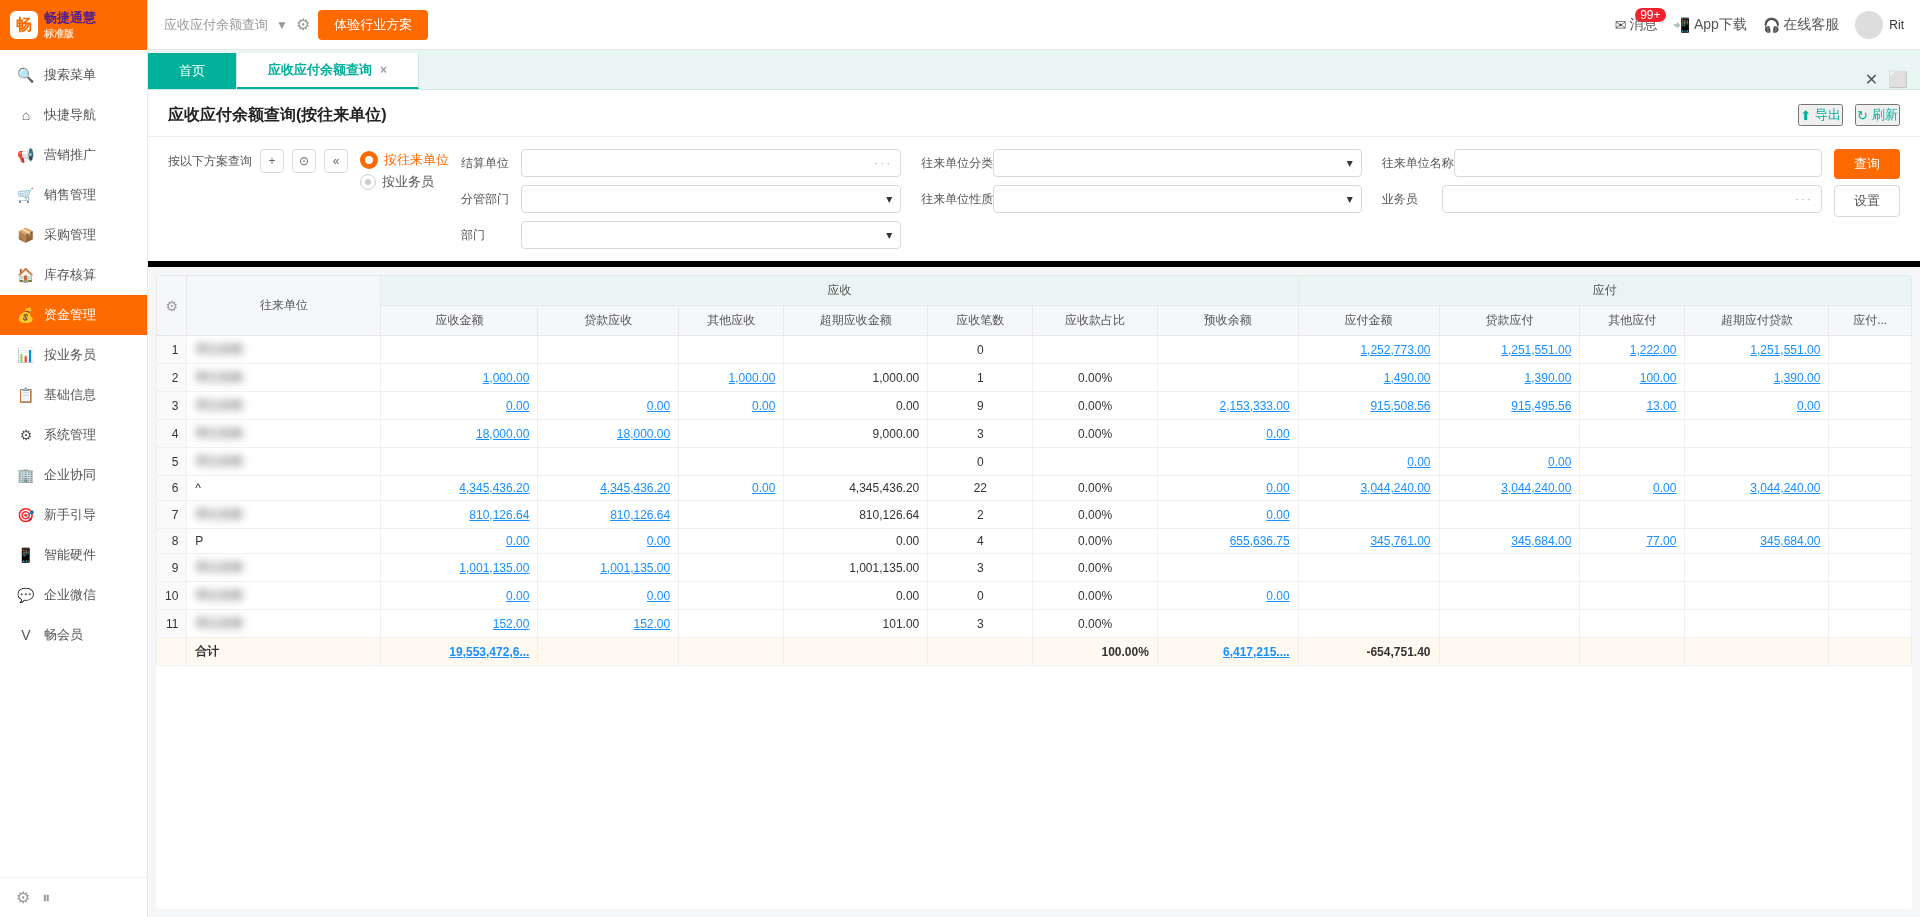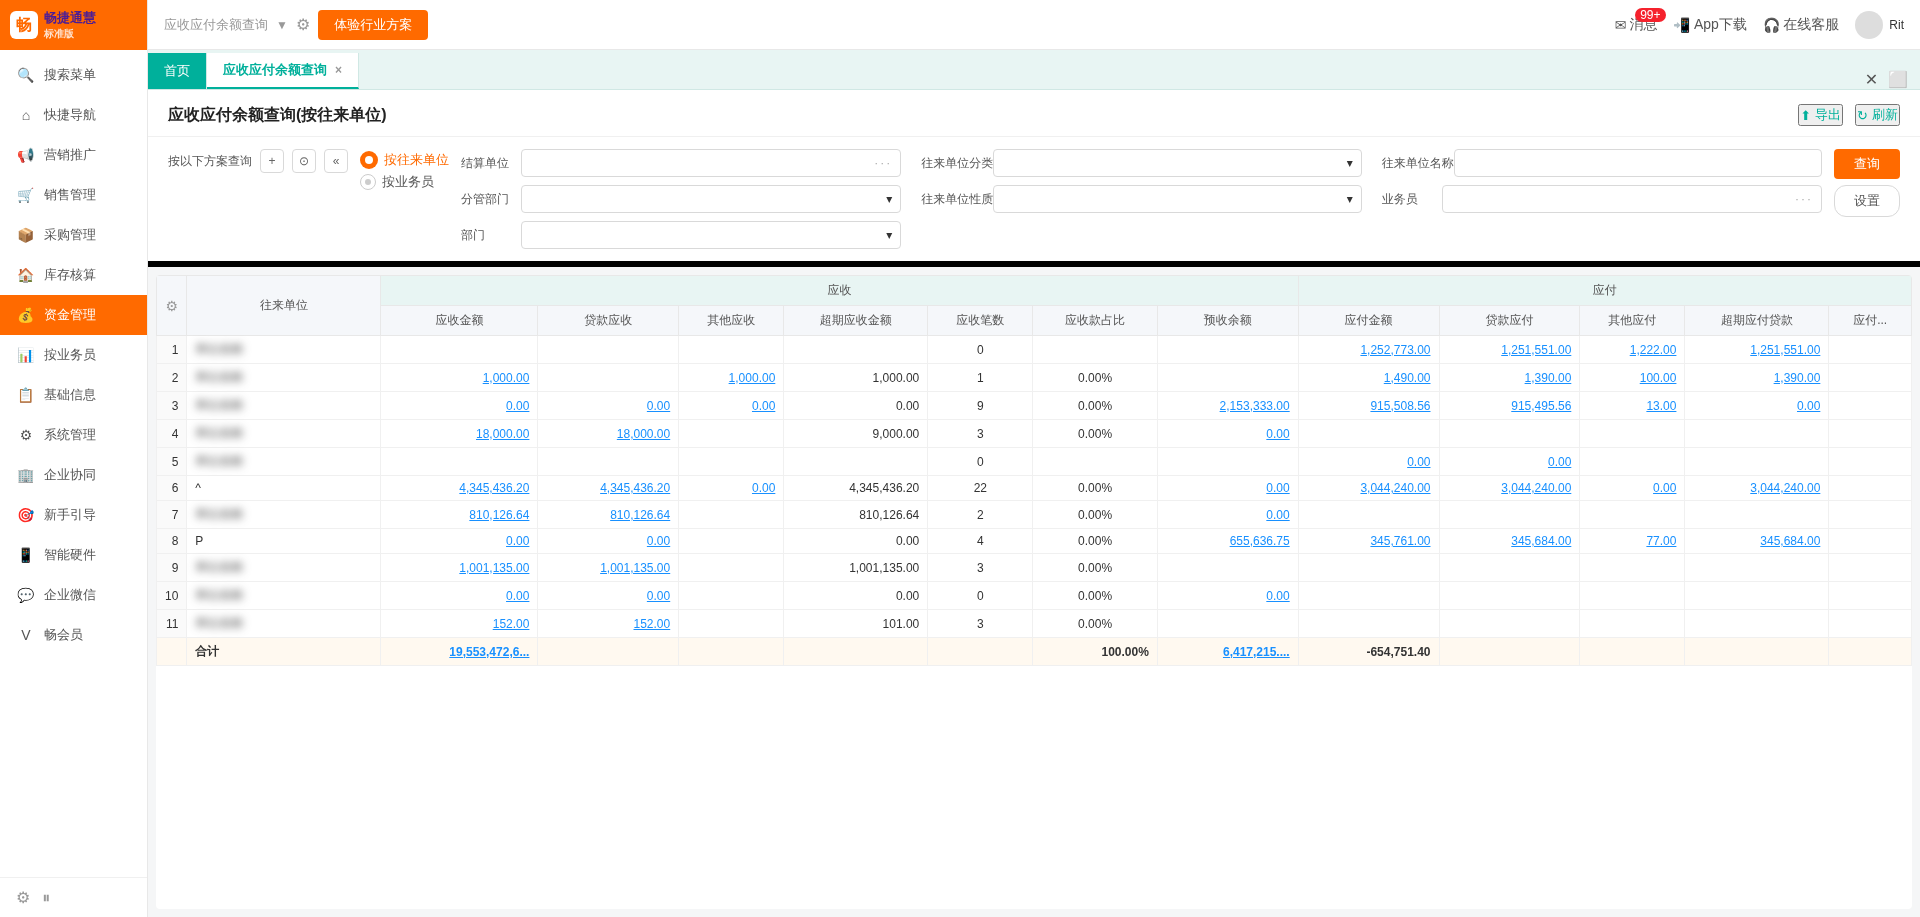--- a/index.html
+++ b/index.html
@@ -51,21 +51,21 @@
     .badge { background: #f5222d; color: #fff; border-radius: 10px; font-size: 12px; padding: 0 5px; min-width: 18px; text-align: center; position: absolute; top: -8px; right: -8px; }
     .topbar-right .user-avatar { width: 28px; height: 28px; background: #ddd; border-radius: 50%; }
 
     
     .tabbar {
       position: fixed; left: 148px; top: 50px; right: 0; height: 40px;
       background: #e8f5f3; display: flex; align-items: flex-end; z-index: 99;
       border-bottom: 1px solid #d0e8e4;
     }
     .tab {
-      height: 36px; padding: 0 16px; display: flex; align-items: center; cursor: pointer;
+      height: 36px; padding: 0 31px; display: flex; align-items: center; cursor: pointer;
       font-size: 13px; color: #555; border-right: 1px solid #d0e8e4; background: #d5ecea;
     }
     .tab.active { background: #fff; color: #00b09b; font-weight: bold; border-bottom: 2px solid #00b09b; }
     .tab .tab-close { margin-left: 8px; color: #999; font-size: 12px; cursor: pointer; }
     .tab-home { background: #00b09b; color: #fff; }
 
     
     .main-content {
       position: fixed; left: 148px; top: 90px; right: 0; bottom: 0;
       background: #f5f6f7; overflow: hidden; display: flex; flex-direction: column;
@@ -91,21 +91,21 @@
     .filter-field-label { color: #555; font-size: 12px; white-space: nowrap; min-width: 60px; }
     .filter-field-input {
       flex: 1; height: 28px; border: 1px solid #d9d9d9; border-radius: 4px;
       padding: 0 8px; font-size: 12px; color: #333; background: #fff;
       display: flex; align-items: center; justify-content: space-between; cursor: pointer;
     }
     .filter-field-input .dots { color: #aaa; letter-spacing: 2px; }
 
     .filter-collapse { text-align: center; padding: 6px; color: #00b09b; cursor: pointer; font-size: 12px; margin-top: 4px; }
     .btn-query { background: #ff6a00; color: #fff; border: none; border-radius: 4px; padding: 6px 20px; cursor: pointer; font-size: 13px; }
-    .btn-setting { background: #fff; color: #555; border: 1px solid #d9d9d9; border-radius: 12px; padding: 6px 16px; cursor: pointer; font-size: 13px; }
+    .btn-setting { background: #fff; color: #555; border: 1px solid #d9d9d9; border-radius: 4px; padding: 6px 16px; cursor: pointer; font-size: 13px; }
 
     
     .table-area { flex: 1; overflow: auto; background: #fff; margin: 8px; border-radius: 4px; position: relative; }
     .data-table { width: 100%; border-collapse: collapse; font-size: 12px; }
     .data-table th {
       background: #f5f7fa; color: #555; font-weight: normal;
       border: 1px solid #e8e8e8; padding: 6px 8px; white-space: nowrap; text-align: center; position: sticky; top: 0; z-index: 10;
     }
     .data-table td {
       border: 1px solid #f0f0f0; padding: 5px 8px; text-align: right; color: #333; white-space: nowrap;

